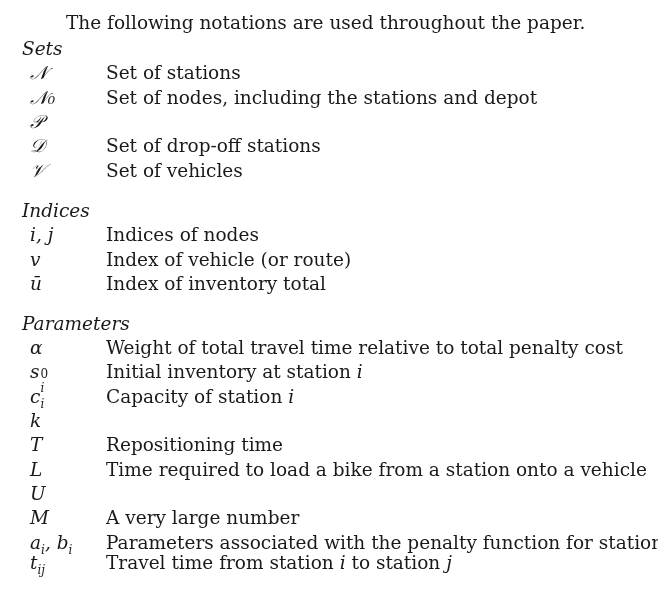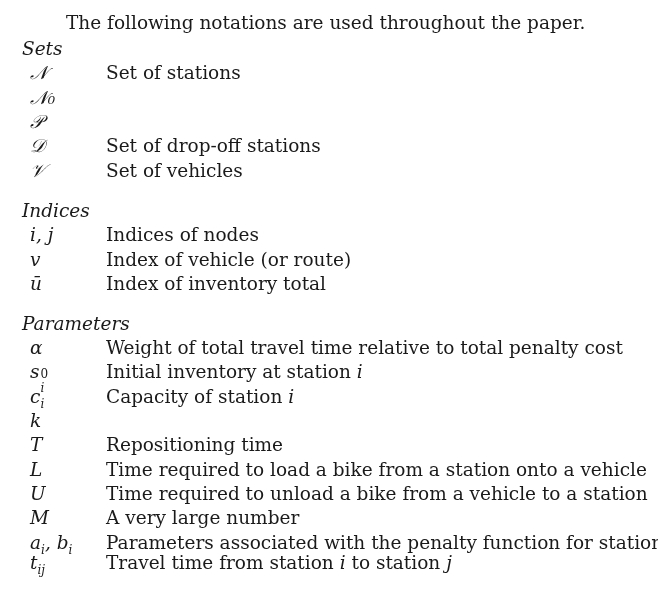--- a/index.html
+++ b/index.html
@@ -35,20 +35,21 @@
 <div class="intro">The following notations are used throughout the paper.</div>
 
 <div class="section-head" style="top:38px">Sets</div>
 
 <div class="row" style="top:62px">
   <span class="sym cal">𝒩</span>
   <span class="desc">Set of stations</span>
 </div>
 <div class="row" style="top:87px">
   <span class="sym cal">𝒩₀</span>
+  <span class="desc">Set of nodes, including the stations and depot</span>
 </div>
 <div class="row" style="top:111px">
   <span class="sym cal">𝒫</span>
 </div>
 <div class="row" style="top:135px">
   <span class="sym cal">𝒟</span>
   <span class="desc">Set of drop-off stations</span>
 </div>
 <div class="row" style="top:160px">
   <span class="sym cal">𝒱</span>
@@ -90,21 +91,20 @@
 <div class="row" style="top:434px">
   <span class="sym">T</span>
   <span class="desc">Repositioning time</span>
 </div>
 <div class="row" style="top:459px">
   <span class="sym">L</span>
   <span class="desc">Time required to load a bike from a station onto a vehicle</span>
 </div>
 <div class="row" style="top:483px">
   <span class="sym">U</span>
-  <span class="desc">Time required to unload a bike from a vehicle to a station</span>
 </div>
 <div class="row" style="top:507px">
   <span class="sym">M</span>
   <span class="desc">A very large number</span>
 </div>
 <div class="row" style="top:532px">
   <span class="sym">a<sub>i</sub>, b<sub>i</sub></span>
   <span class="desc"><span>Parameters associated with the penalty function for station </span></span>
 </div>
 <div class="row" style="top:552px">

